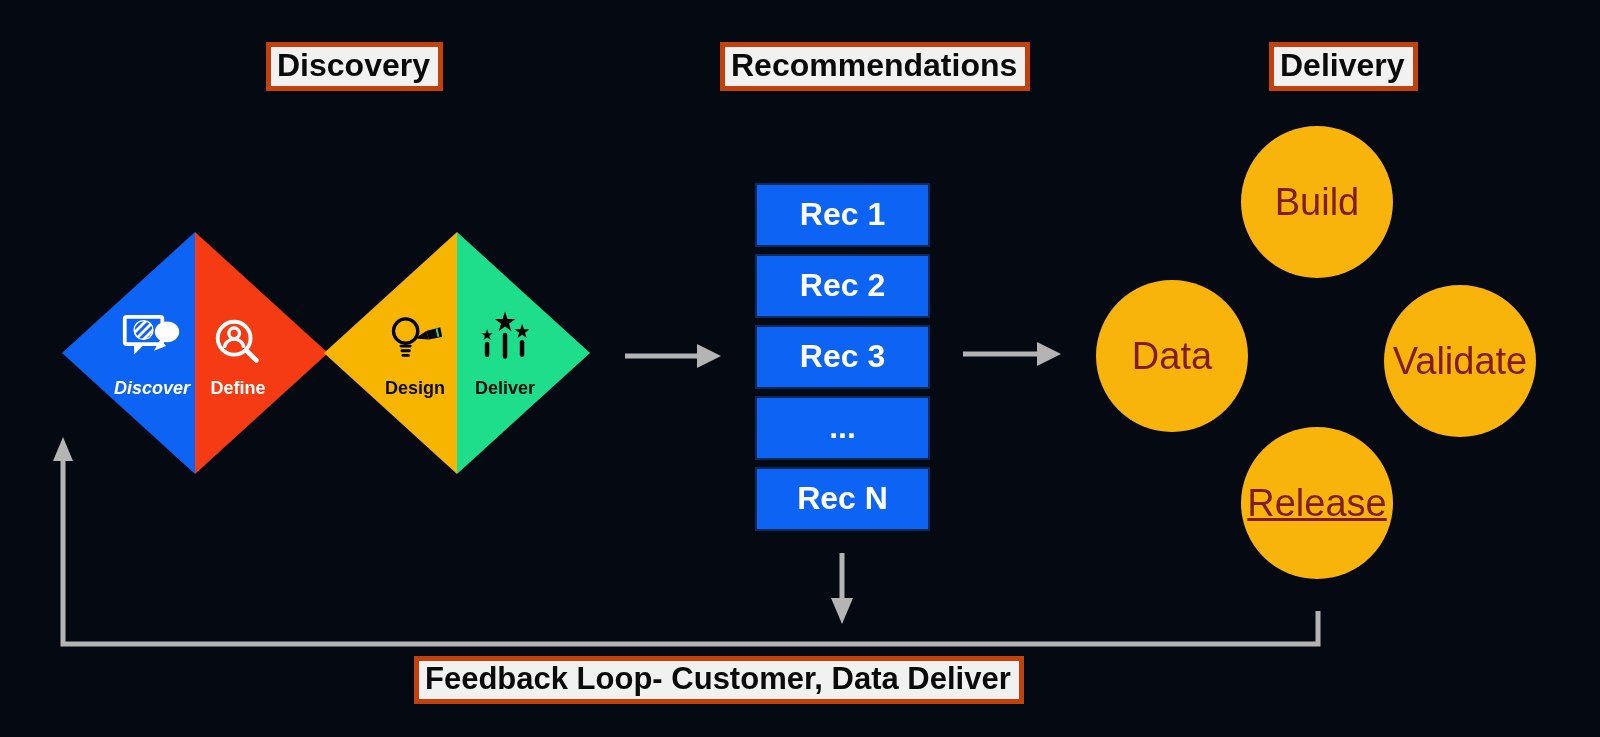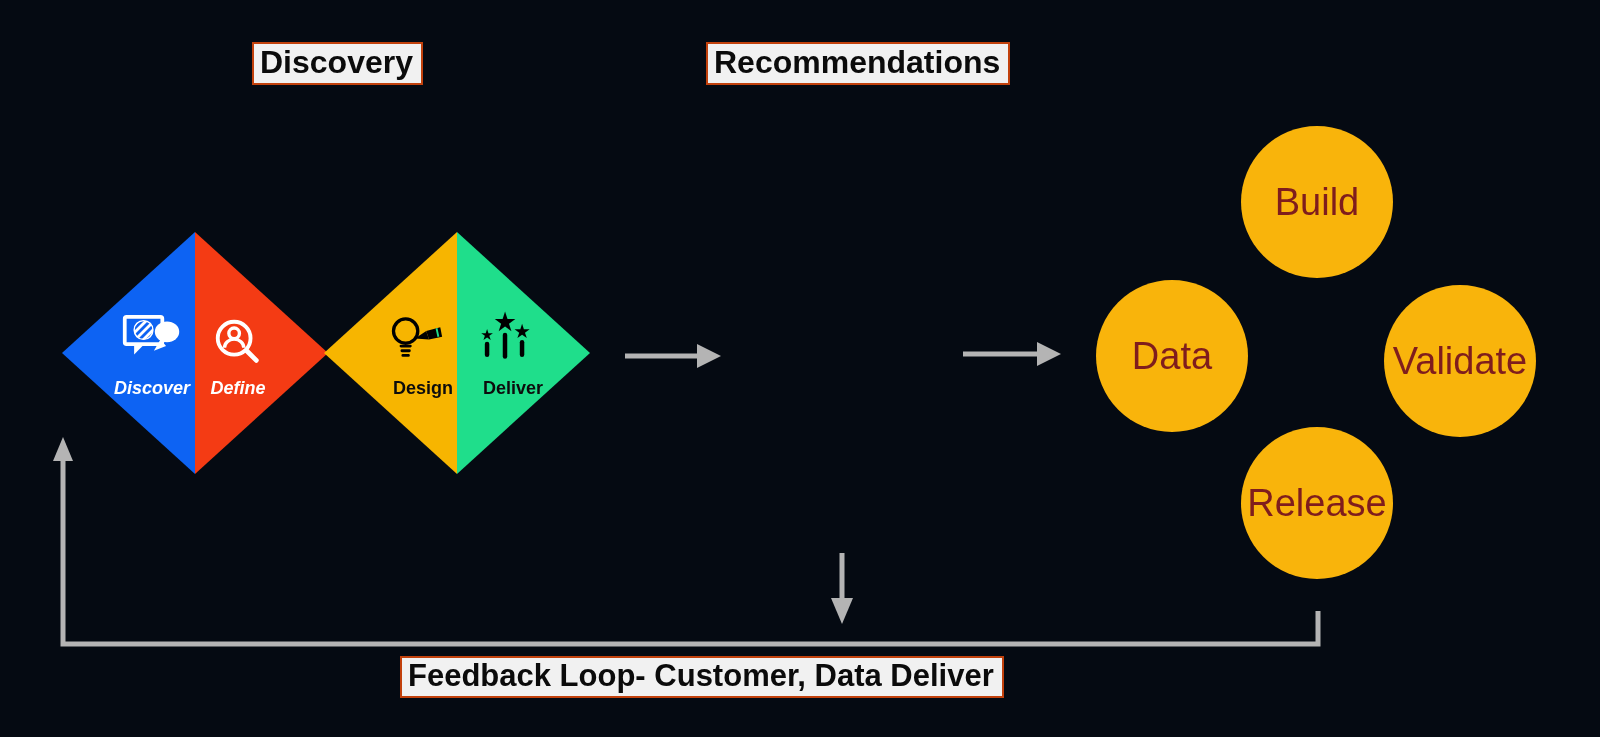--- a/index.html
+++ b/index.html
@@ -8,63 +8,64 @@
     --circle-yellow:#F9B40B; --rec-blue:#0D63F3; --rec-border:#0A2A5E;
     --arrow-gray:#B4B4B4; --white:#FFFFFF;
   }
   html,body{margin:0;padding:0;background:var(--background);}
   body{font-family:"Liberation Sans", sans-serif;}
   #canvas{position:relative;width:1600px;height:737px;background:var(--background);overflow:hidden;}
 
   .section-label{
     position:absolute; background:var(--label-bg); color:var(--label-text);
     font-size:32px; font-weight:bold; padding:2px 8px 5px 6px; line-height:1.0;
-    border:2px solid #c2410c; white-space:nowrap;
+    border:5px solid #c2410c; white-space:nowrap;margin-left:14px;
   }
 
   
   .diamond{position:absolute; width:266px; height:242px;
     clip-path:polygon(50% 0, 100% 50%, 50% 100%, 0 50%);}
   .diamond .half{position:absolute; top:0; width:50%; height:100%;}
   .half.l{left:0;} .half.r{left:50%;}
   #diamond-1 .half.l{background:var(--blue);} #diamond-1 .half.r{background:var(--red);}
   #diamond-2 .half.l{background:var(--yellow);} #diamond-2 .half.r{background:var(--green);}
   .phase-icon{position:absolute; transform:translateX(-50%);}
   .phase-label{position:absolute; transform:translateX(-50%); top:146px;
     font-size:18px; font-weight:bold; white-space:nowrap;}
-  .phase-label.light{color:#fff;} .phase-label.dark{color:#0d0d0d;margin-left:8px;}
+  .phase-label.light{color:#fff;} .phase-label.dark{color:#0d0d0d;}
 
   
   #rec-stack{position:absolute; left:755px; top:183px; width:175px;}
   .rec-box{box-sizing:border-box; width:175px; height:64px; margin-bottom:7px;
     background:var(--rec-blue); border:2px solid var(--rec-border);
     color:#fff; font-size:32px; font-weight:bold; text-align:center; line-height:58px;}
 
   
   .circle{position:absolute; width:152px; height:152px; border-radius:50%;
     background:var(--circle-yellow); display:flex; align-items:center; justify-content:center;
     color:#7f1d1d; font-size:38px;}
   #circle-build{left:1241px; top:126px;}
   #circle-plan{left:1096px; top:280px;}
   #circle-validate{left:1384px; top:285px;}
-  #circle-release{left:1241px; top:427px;}
+  #circle-release{left:1241px; top:427px;text-decoration:underline;}
 
   
   #arrows{position:absolute; left:0; top:0; pointer-events:none;}
   .shaft{stroke:var(--arrow-gray); stroke-width:5;}
   .head{fill:var(--arrow-gray);}
   .loop{fill:none; stroke:var(--arrow-gray); stroke-width:5;}
 </style>
 </head>
 <body>
 
 <div id="canvas">
 
   <div class="section-label" style="left:252px; top:42px;">Discovery</div>
   <div class="section-label" style="left:706px; top:42px;text-align:center;">Recommendations</div>
+  <div class="section-label" style="left:1255px; top:42px;">Delivery</div>
 
   <svg id="arrows" width="1600" height="737">
     <g>
       <line class="shaft" x1="625" y1="356" x2="699" y2="356"></line>
       <polygon class="head" points="697,344 721,356 697,368"></polygon>
     </g>
     <g>
       <line class="shaft" x1="963" y1="354" x2="1039" y2="354"></line>
       <polygon class="head" points="1037,342 1061,354 1037,366"></polygon>
     </g>
@@ -97,21 +98,21 @@
     </div>
     <div class="phase-label light" style="left:90px;font-style:italic;">Discover</div>
     <div class="phase-icon" style="left:176px; top:84px;">
       <svg viewBox="0 0 56 56" width="54" height="54">
         <circle cx="24" cy="23" r="17" fill="none" stroke="#FFFFFF" stroke-width="4"></circle>
         <circle cx="24" cy="18" r="5.5" fill="none" stroke="#FFFFFF" stroke-width="3.5"></circle>
         <path d="M14,33 a10,9 0 0 1 20,0" fill="none" stroke="#FFFFFF" stroke-width="3.5"></path>
         <line x1="37" y1="36" x2="47" y2="46" stroke="#FFFFFF" stroke-width="5" stroke-linecap="round"></line>
       </svg>
     </div>
-    <div class="phase-label light" style="left:176px;font-style:italic;">Define</div>
+    <div class="phase-label light" style="left:176px;">Define</div>
   </div>
 
   <div class="diamond" id="diamond-2" style="left:324px; top:232px;">
     <div class="half l"></div>
     <div class="half r"></div>
     <div class="phase-icon" style="left:91px; top:82px;">
       <svg viewBox="0 0 62 54" width="58" height="51">
         <circle cx="21" cy="18" r="13" fill="none" stroke="#000000" stroke-width="3.5"></circle>
         <path d="M16,34 h10 M17,39 h8 M18,44 h6" stroke="#000000" stroke-width="3" stroke-linecap="round" fill="none"></path>
         <path d="M31,26 L43,18 L46,27 Z" fill="#000000"></path>
@@ -126,20 +127,27 @@
         <line x1="11" y1="38" x2="11" y2="50" stroke="#000000" stroke-width="5" stroke-linecap="round"></line>
         <line x1="50" y1="36" x2="50" y2="50" stroke="#000000" stroke-width="5" stroke-linecap="round"></line>
         <text x="31" y="16" font-size="30" text-anchor="middle" dominant-baseline="middle" fill="#000000">★</text>
         <text x="11" y="29" font-size="17" text-anchor="middle" dominant-baseline="middle" fill="#000000">★</text>
         <text x="50" y="25" font-size="22" text-anchor="middle" dominant-baseline="middle" fill="#000000">★</text>
       </svg>
     </div>
     <div class="phase-label dark" style="left:181px;">Deliver</div>
   </div>
 
+  <div id="rec-stack">
+    <div class="rec-box">Rec 1</div>
+    <div class="rec-box">Rec 2</div>
+    <div class="rec-box">Rec 3</div>
+    <div class="rec-box">...</div>
+    <div class="rec-box">Rec N</div>
+  </div>
 
   <div class="circle" id="circle-build">Build</div>
   <div class="circle" id="circle-plan">Data</div>
   <div class="circle" id="circle-validate">Validate</div>
   <div class="circle" id="circle-release">Release</div>
 
   <div class="section-label" style="left:400px; top:656px; font-size:31px;">Feedback Loop- Customer, Data Deliver</div>
 
 </div>
 

